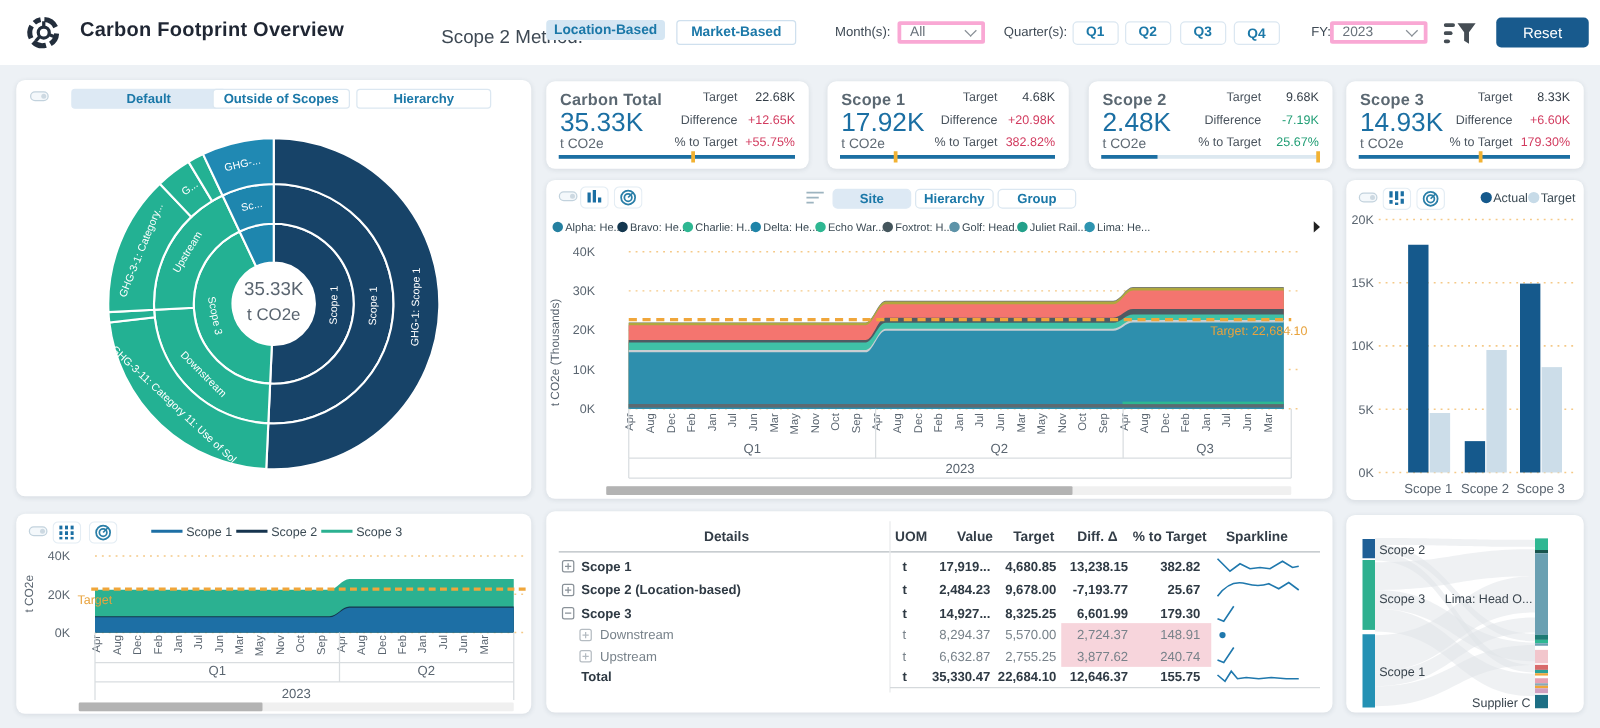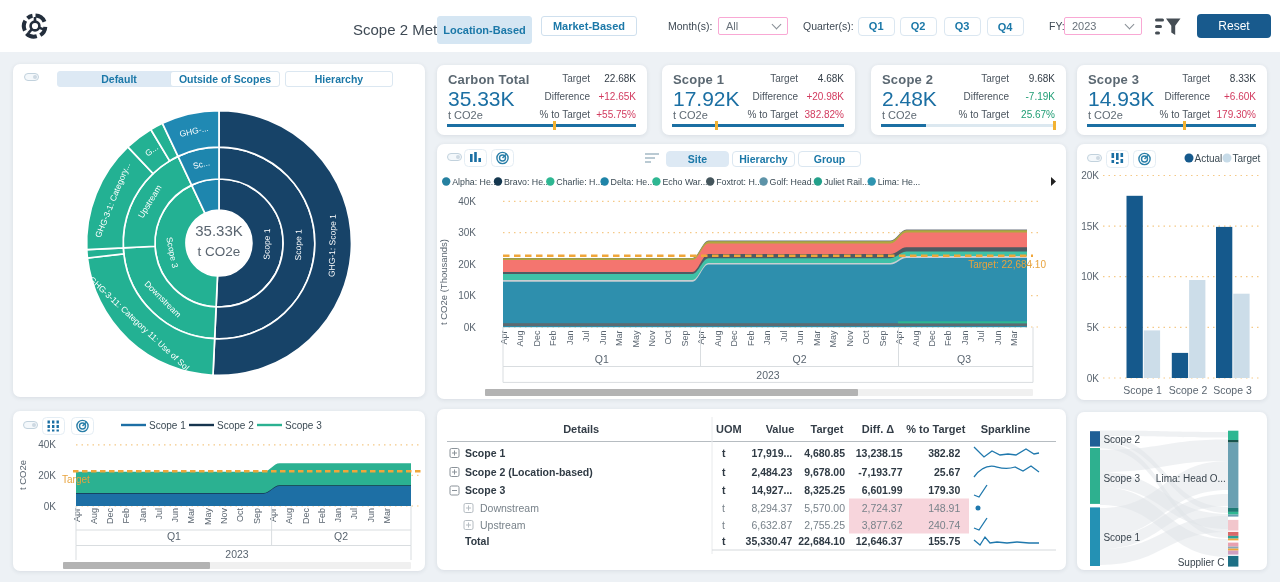--- a/index.html
+++ b/index.html
@@ -8,43 +8,44 @@
 .abs{position:absolute;}
 .tgl{position:absolute;width:15px;height:8px;border:1px solid #c2d2dd;border-radius:5px;background:#f4f8fb;}
 .tgl:after{content:"";position:absolute;right:1px;top:1px;width:4px;height:4px;border-radius:50%;background:#cdd9e2;}
 .pillbtn{position:absolute;display:flex;align-items:center;justify-content:center;font-size:11px;font-weight:bold;color:#1b78a8;background:#fff;border:1px solid #dbe7f1;border-radius:4px;}
 .pillbtn.act{background:#dde9f4;border-color:#dde9f4;}
 .kpi .ttl{position:absolute;left:11px;top:7px;font-size:13px;font-weight:bold;color:#5b6872;letter-spacing:.2px;}
 .kpi .big{position:absolute;left:11px;top:22px;font-size:21px;color:#1b6fa3;}
 .kpi .unit{position:absolute;left:11px;top:44px;font-size:11px;color:#5f6a74;}
 .kpi .rlab{position:absolute;font-size:10px;color:#4a545e;text-align:right;}
 .kpi .rval{position:absolute;font-size:10px;font-weight:normal;text-align:right;color:#3a444e;}
-.selbox{position:absolute;border:1px solid #f9a8d4;border-radius:2px;background:#fff;font-size:11px;color:#69727b;display:flex;align-items:center;padding-left:7px;}
+.selbox{position:absolute;border:3px solid #f9a8d4;border-radius:2px;background:#fff;font-size:11px;color:#69727b;display:flex;align-items:center;padding-left:7px;}
 .chev{position:absolute;width:7px;height:7px;border-right:1.4px solid #888f96;border-bottom:1.4px solid #888f96;transform:rotate(45deg);}
 .hlab{position:absolute;font-size:10.5px;color:#3e4954;}
 </style></head><body>
 <div id="page">
 <div id="hdr">
 <svg class="abs" style="left:19px;top:10px" width="32" height="32" viewBox="0 0 32 32">
 <g fill="none" stroke="#232e3c" stroke-width="4">
 <path d="M16.5 5.6 a10.4 10.4 0 0 1 9 6.1"></path>
 <path d="M26.3 16.8 a10.4 10.4 0 0 1 -5 8.3"></path>
 <path d="M17.8 26.2 a10.4 10.4 0 0 1 -10.3 -2.7"></path>
 <path d="M5.9 20.6 a10.4 10.4 0 0 1 0.4 -9.8"></path>
 <path d="M8.5 8.2 a10.4 10.4 0 0 1 5 -2.5"></path>
 </g>
 <g fill="none" stroke="#232e3c" stroke-width="2.6">
           <circle cx="16" cy="16" r="4.4"></circle>
 <path d="M16 11.6 L16 7"></path>
           <path d="M20.1 17.6 L24.6 19.4"></path>
           <path d="M12.7 19.3 L9.6 22.8"></path>
         </g>
       </svg>
+<div class="abs" style="left:64px;top:16px;font-size:16px;font-weight:bold;color:#1f2633;letter-spacing:.2px">Carbon Footprint Overview</div>
 <div class="hlab" style="left:353px;top:21px;font-size:15px">Scope 2 Method:</div>
-<div class="pillbtn act" style="left:437px;top:16px;width:95px;height:28px;border-radius:3px;background:#d5e6f3;border-color:#d5e6f3">Location-Based</div>
+<div class="pillbtn act" style="left:437px;top:16px;width:95px;height:16px;border-radius:3px;background:#d5e6f3;border-color:#d5e6f3">Location-Based</div>
 <div class="pillbtn" style="left:541px;top:16px;width:96px;height:20px;border-radius:3px;border-color:#cfe0ee">Market-Based</div>
 <div class="hlab" style="left:668px;top:20px">Month(s):</div>
 <div class="selbox" style="left:718px;top:17px;width:70px;height:18px">All</div>
 <div class="chev" style="left:773px;top:21px"></div>
 <div class="hlab" style="left:803px;top:20px">Quarter(s):</div>
 <div class="pillbtn" style="left:857.7px;top:17px;width:37px;height:18.5px">Q1</div>
 <div class="pillbtn" style="left:899.6px;top:17px;width:37px;height:18.5px">Q2</div>
 <div class="pillbtn" style="left:943.6px;top:17px;width:37px;height:18.5px">Q3</div>
 <div class="pillbtn" style="left:986.6px;top:17px;width:37px;height:19px">Q4</div>
 <div class="hlab" style="left:1049px;top:20px">FY:</div>

